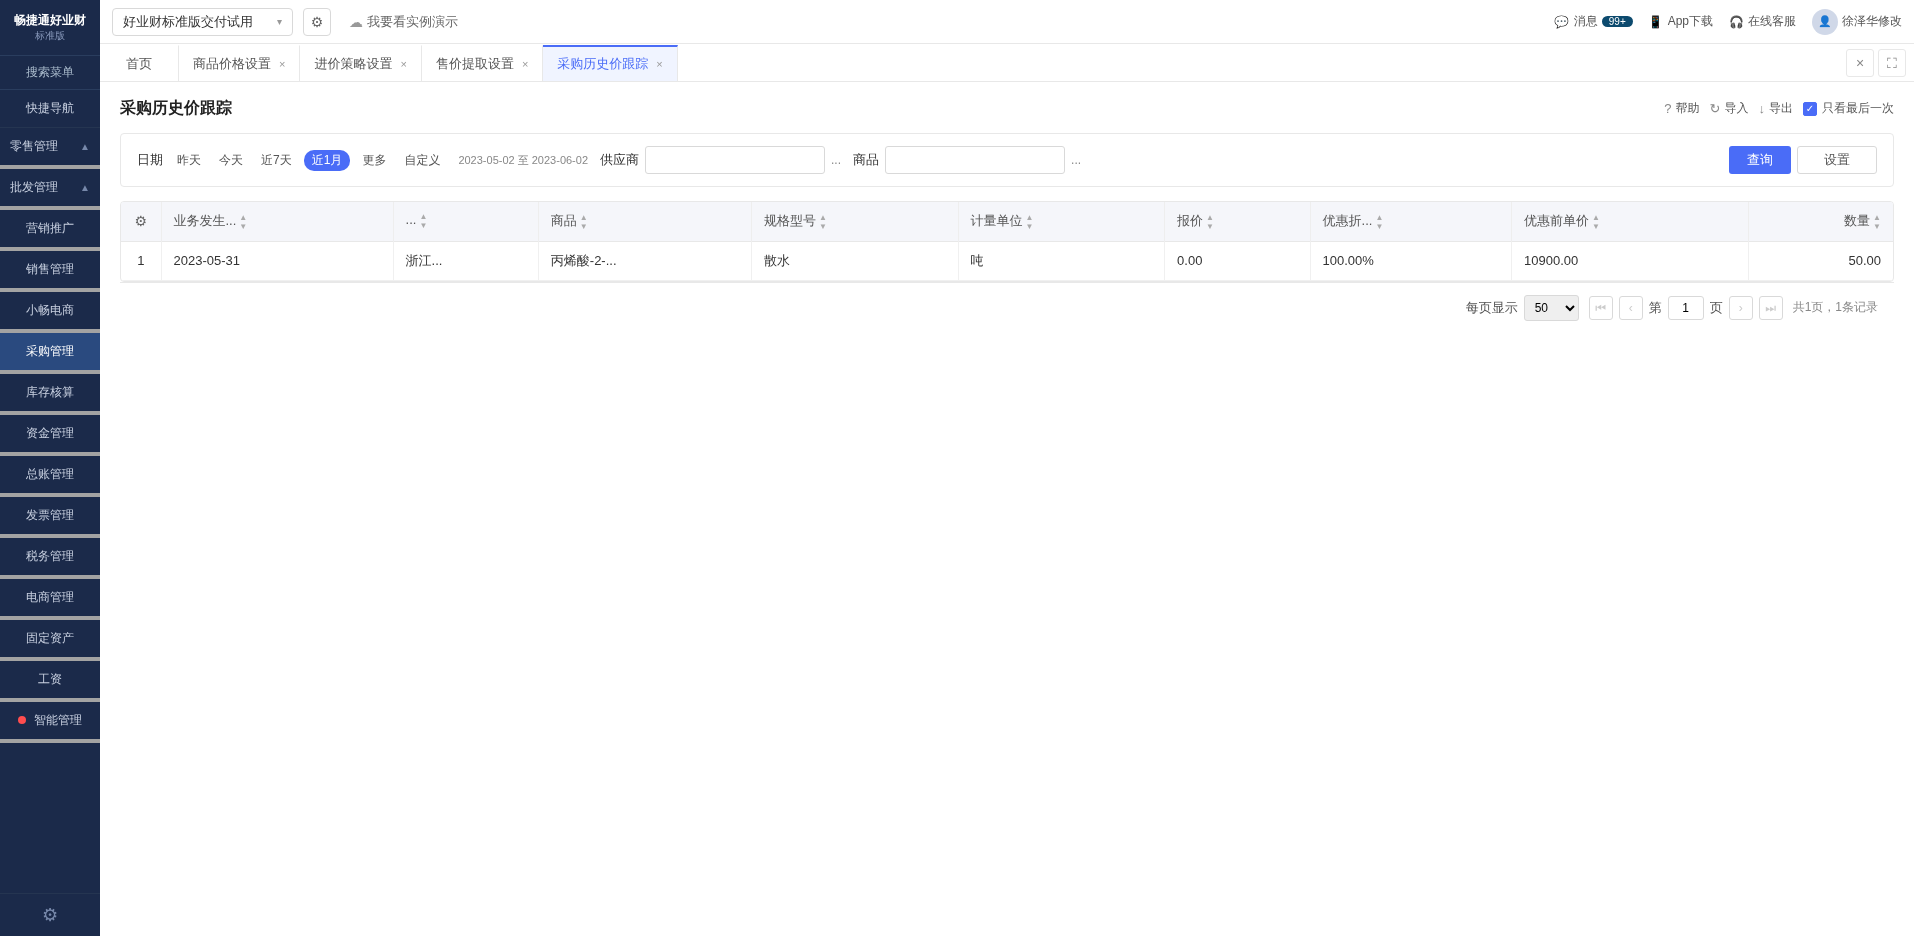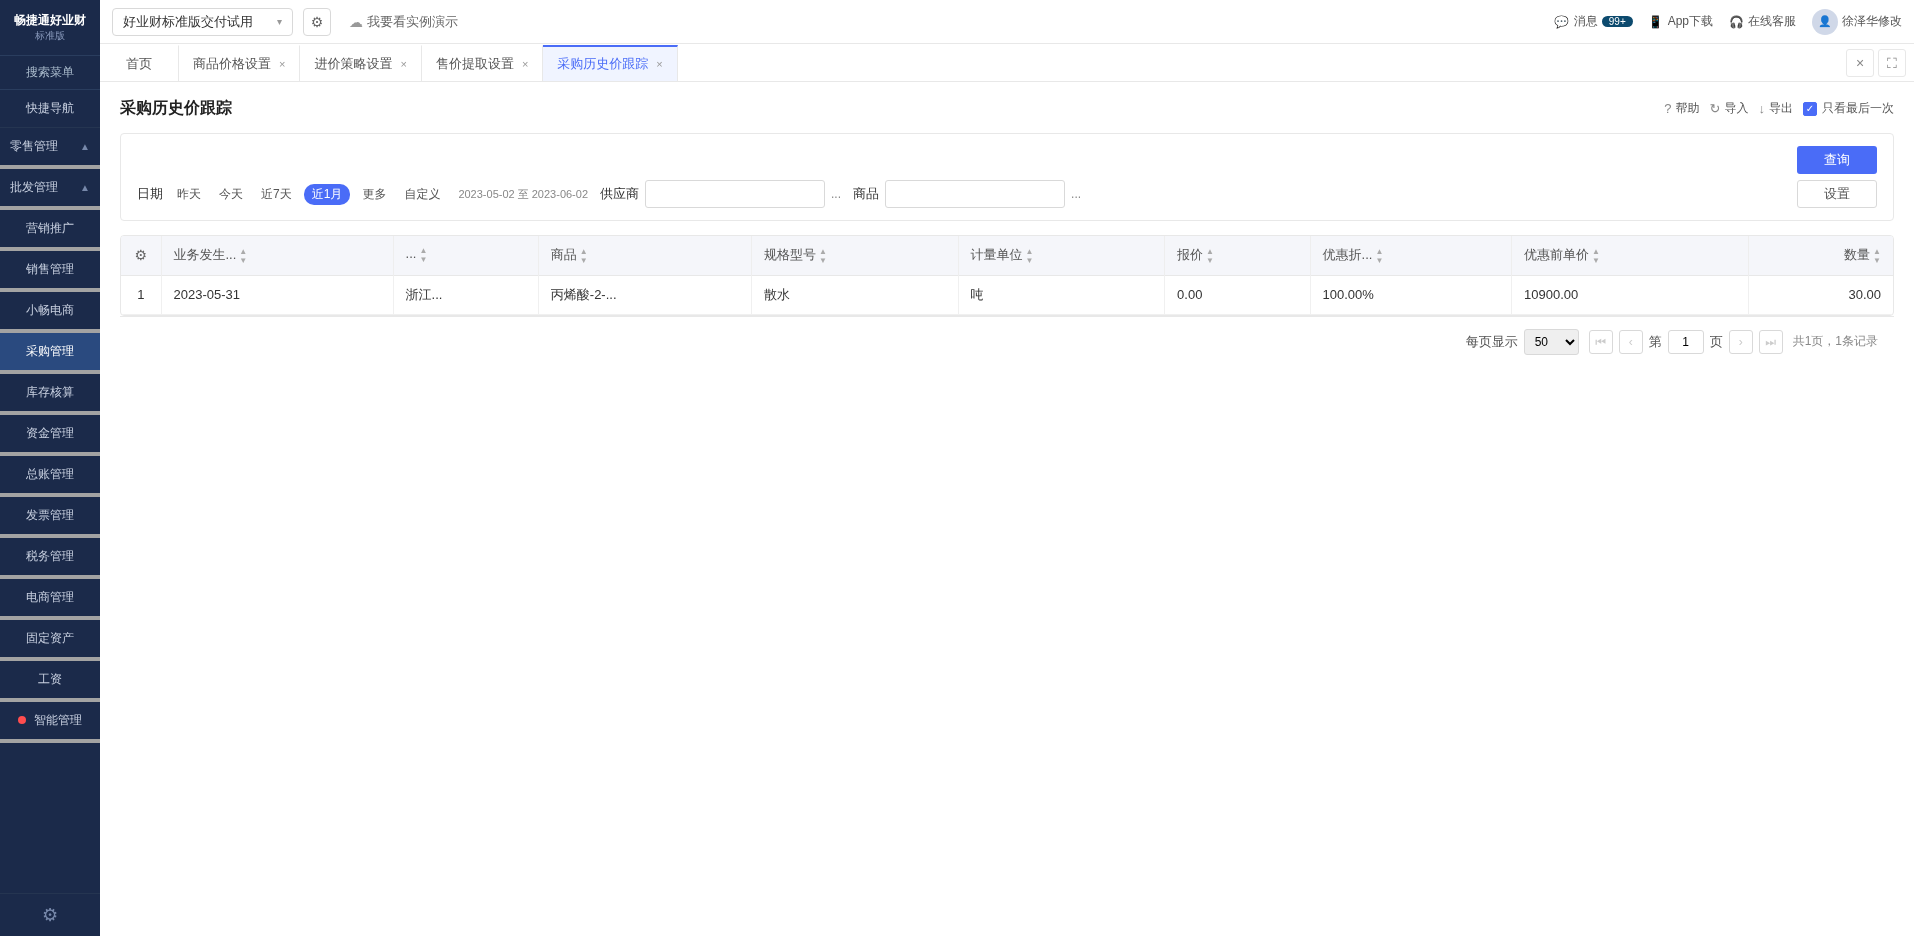--- a/index.html
+++ b/index.html
@@ -265,21 +265,21 @@
       height: 28px;
       padding: 0 8px;
       font-size: 12px;
       min-width: 180px;
       outline: none;
     }
     .filter-more-btn {
       font-size: 12px; color: #888; cursor: pointer;
     }
     .filter-actions {
-      display: flex; flex-direction: column; gap: 6px;
+      display: flex; flex-direction: row; gap: 6px;
     }
     .btn-query {
       background: #4a6cf7; color: #fff;
       border: none; border-radius: 3px;
       padding: 5px 18px; font-size: 13px; cursor: pointer;
       white-space: nowrap;
     }
     .btn-setting {
       background: #fff; color: #555;
       border: 1px solid #d9d9d9; border-radius: 3px;
@@ -589,21 +589,21 @@
             <tr>
               <td style="text-align:center;">1</td>
               <td>2023-05-31</td>
               <td>浙江...</td>
               <td>丙烯酸-2-...</td>
               <td>散水</td>
               <td>吨</td>
               <td>0.00</td>
               <td>100.00%</td>
               <td>10900.00</td>
-              <td style="text-align:right;">30.00</td>
+              <td style="text-align:right;">50.00</td>
             </tr>
           </tbody>
         </table>
       </div>
 
       <div class="pagination-bar">
         <div class="per-page">
           <span>每页显示</span>
           <select class="per-page-select">
             <option value="50">50</option>

